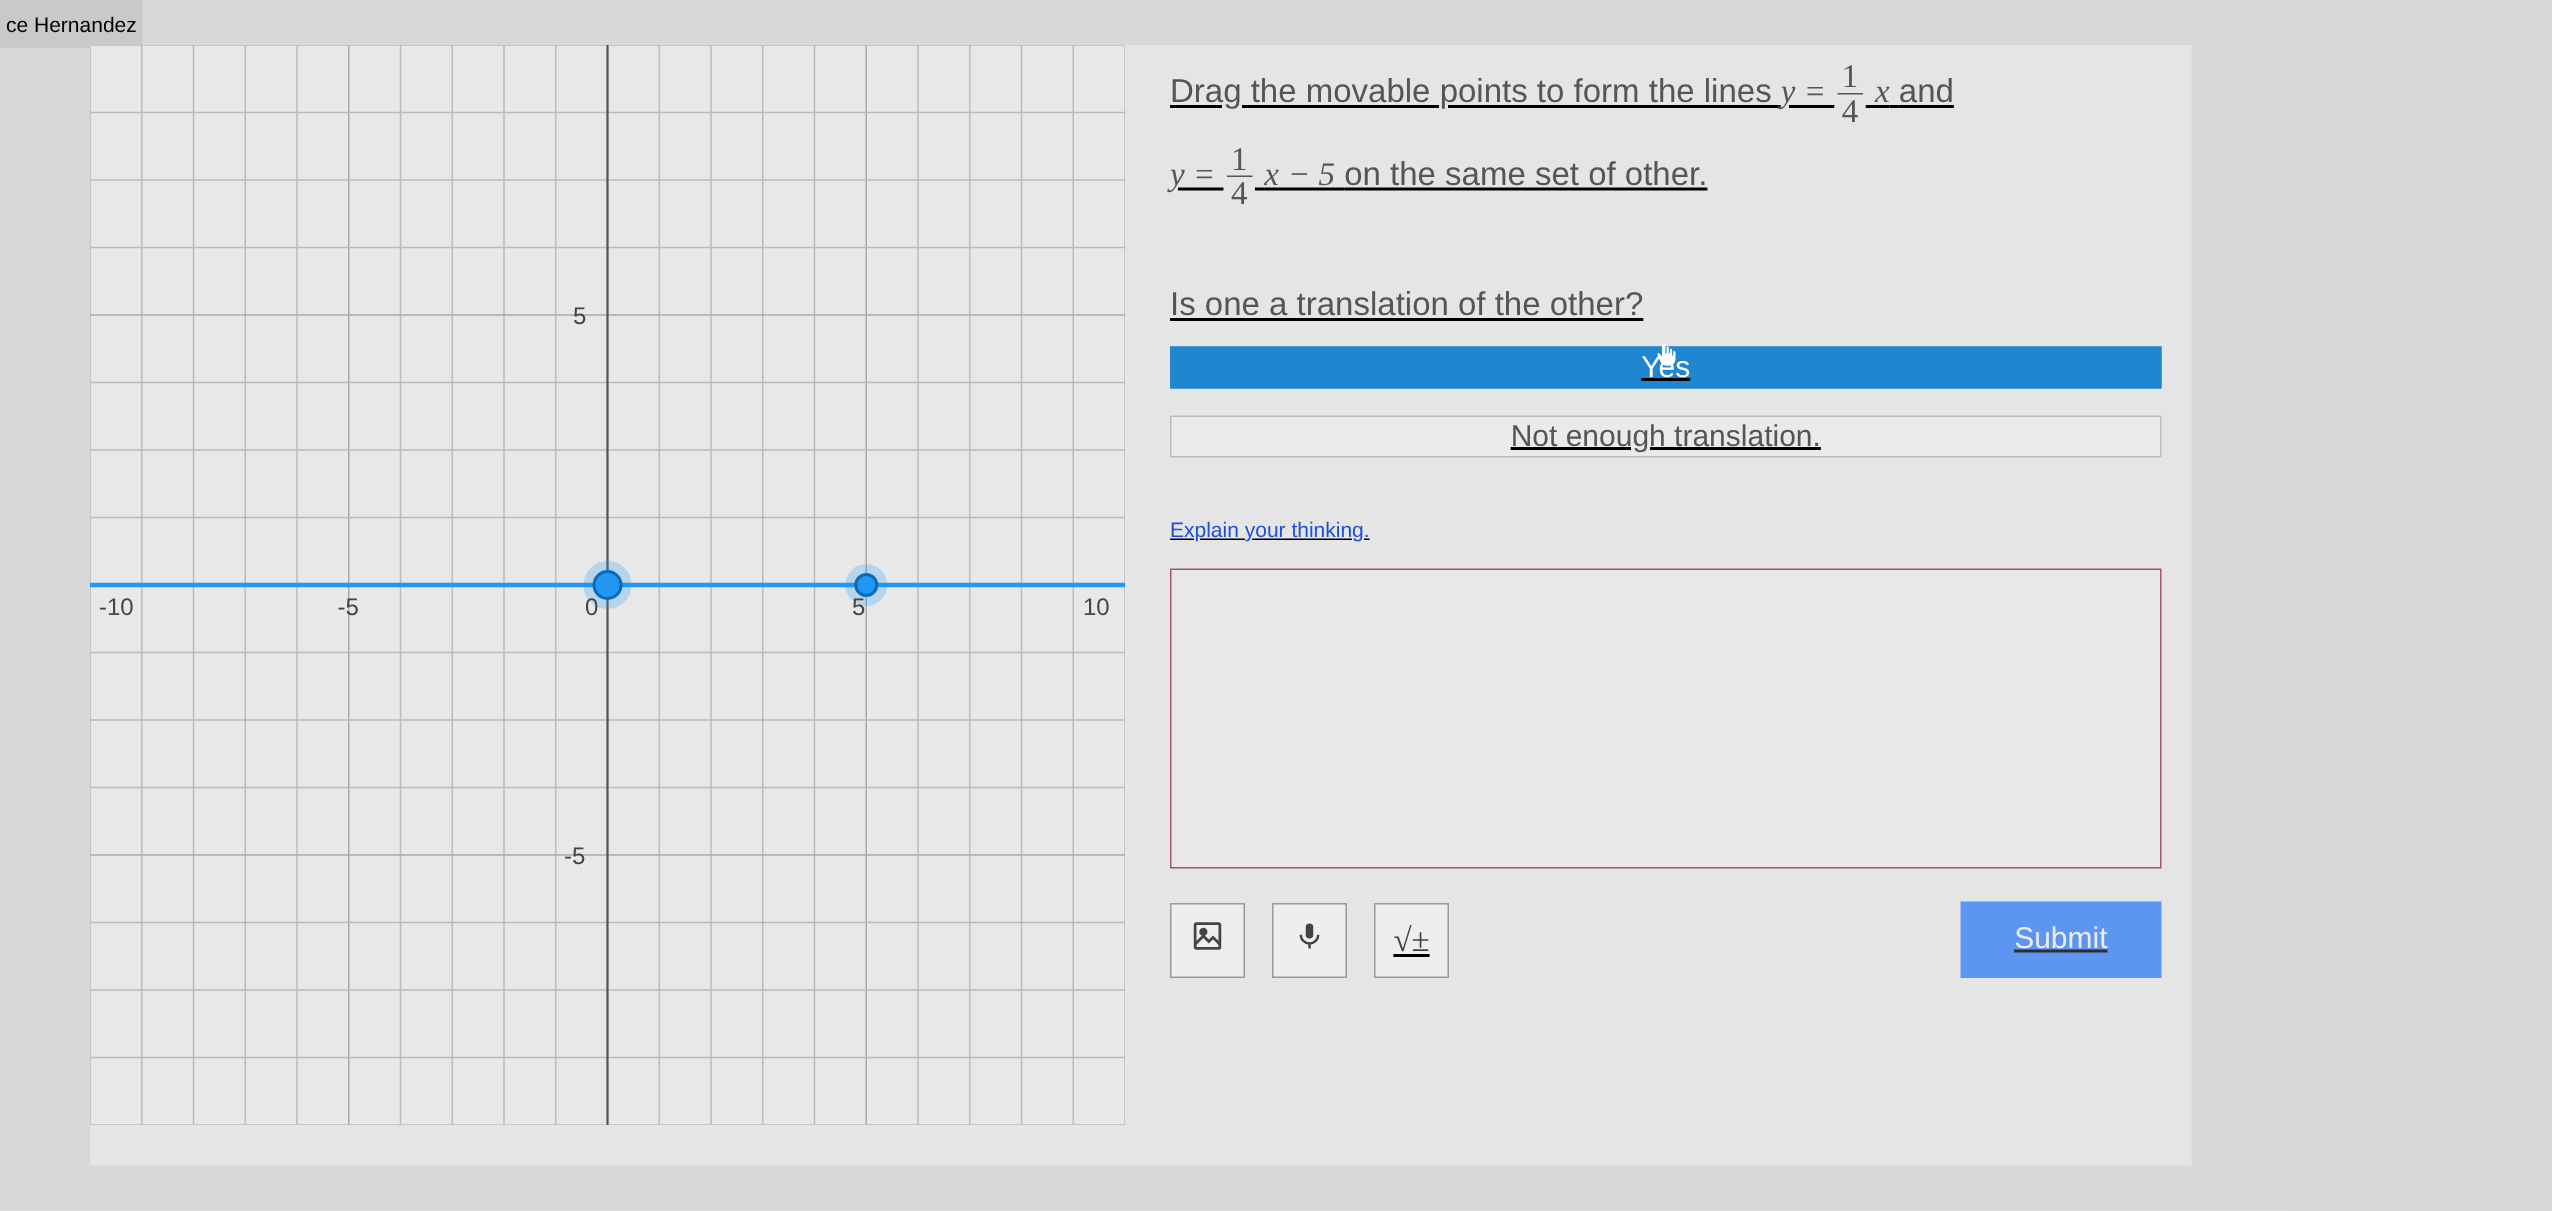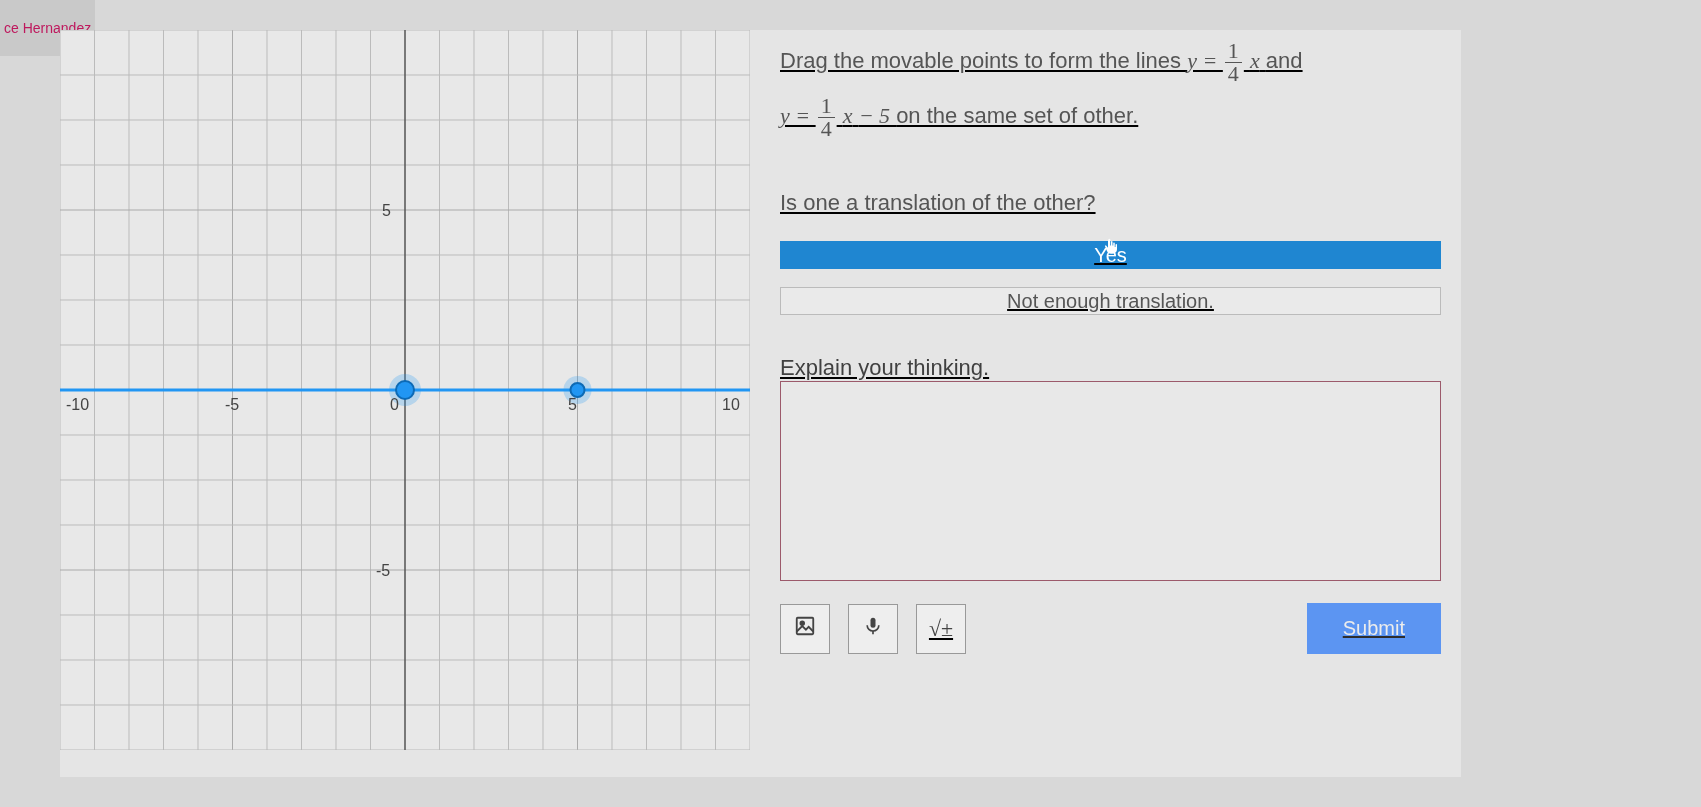--- a/index.html
+++ b/index.html
@@ -9,22 +9,22 @@
     width: 1701px;
     height: 807px;
     overflow: hidden;
     position: relative;
   }
   .top-name {
     position: absolute;
     top: 0;
     left: 0;
     font-size: 14px;
-    color: #be185d;
-    padding: 20px 4px;
+    color: #000000;
+    padding: 8px 4px;
     background: #c9c9c9;
   }
   .content {
     position: absolute;
     top: 30px;
     left: 60px;
     right: 240px;
     bottom: 30px;
     display: flex;
     background: #e5e5e5;
@@ -69,21 +69,21 @@
     line-height: 1;
     margin: 0 2px;
   }
   .math-frac .num { display: block; border-bottom: 1px solid #555; padding: 0 3px; }
   .math-frac .den { display: block; padding: 0 3px; }
   .math-ital { font-family: 'Times New Roman', serif; font-style: italic; }
   .question-sub {
     font-size: 22px;
     color: #555;
     margin-top: 40px;
-    margin-bottom: 25px;
+    margin-bottom: 15px;
   }
   .answer-row {
     display: flex;
     gap: 18px;
     margin-bottom: 40px;
     flex-direction: column;
   }
   .answer-btn {
     flex: 1;
     height: 80px;
@@ -106,22 +106,23 @@
   }
   .hand-cursor {
     position: absolute;
     bottom: 6px;
     left: 50%;
     transform: translateX(-50%);
     font-size: 18px;
     color: #fff;
   }
   .explain-label {
-    font-size: 22px;
-    color: #404040;
+    font-size: 14px;
+    color: #1d4ed8;
+    margin-bottom: 18px;
   }
   .explain-box {
     width: 100%;
     height: 200px;
     border: 1px solid #9c5a6b;
     background: #e8e8e8;
     resize: none;
     font-size: 18px;
     padding: 10px;
     outline: none;

